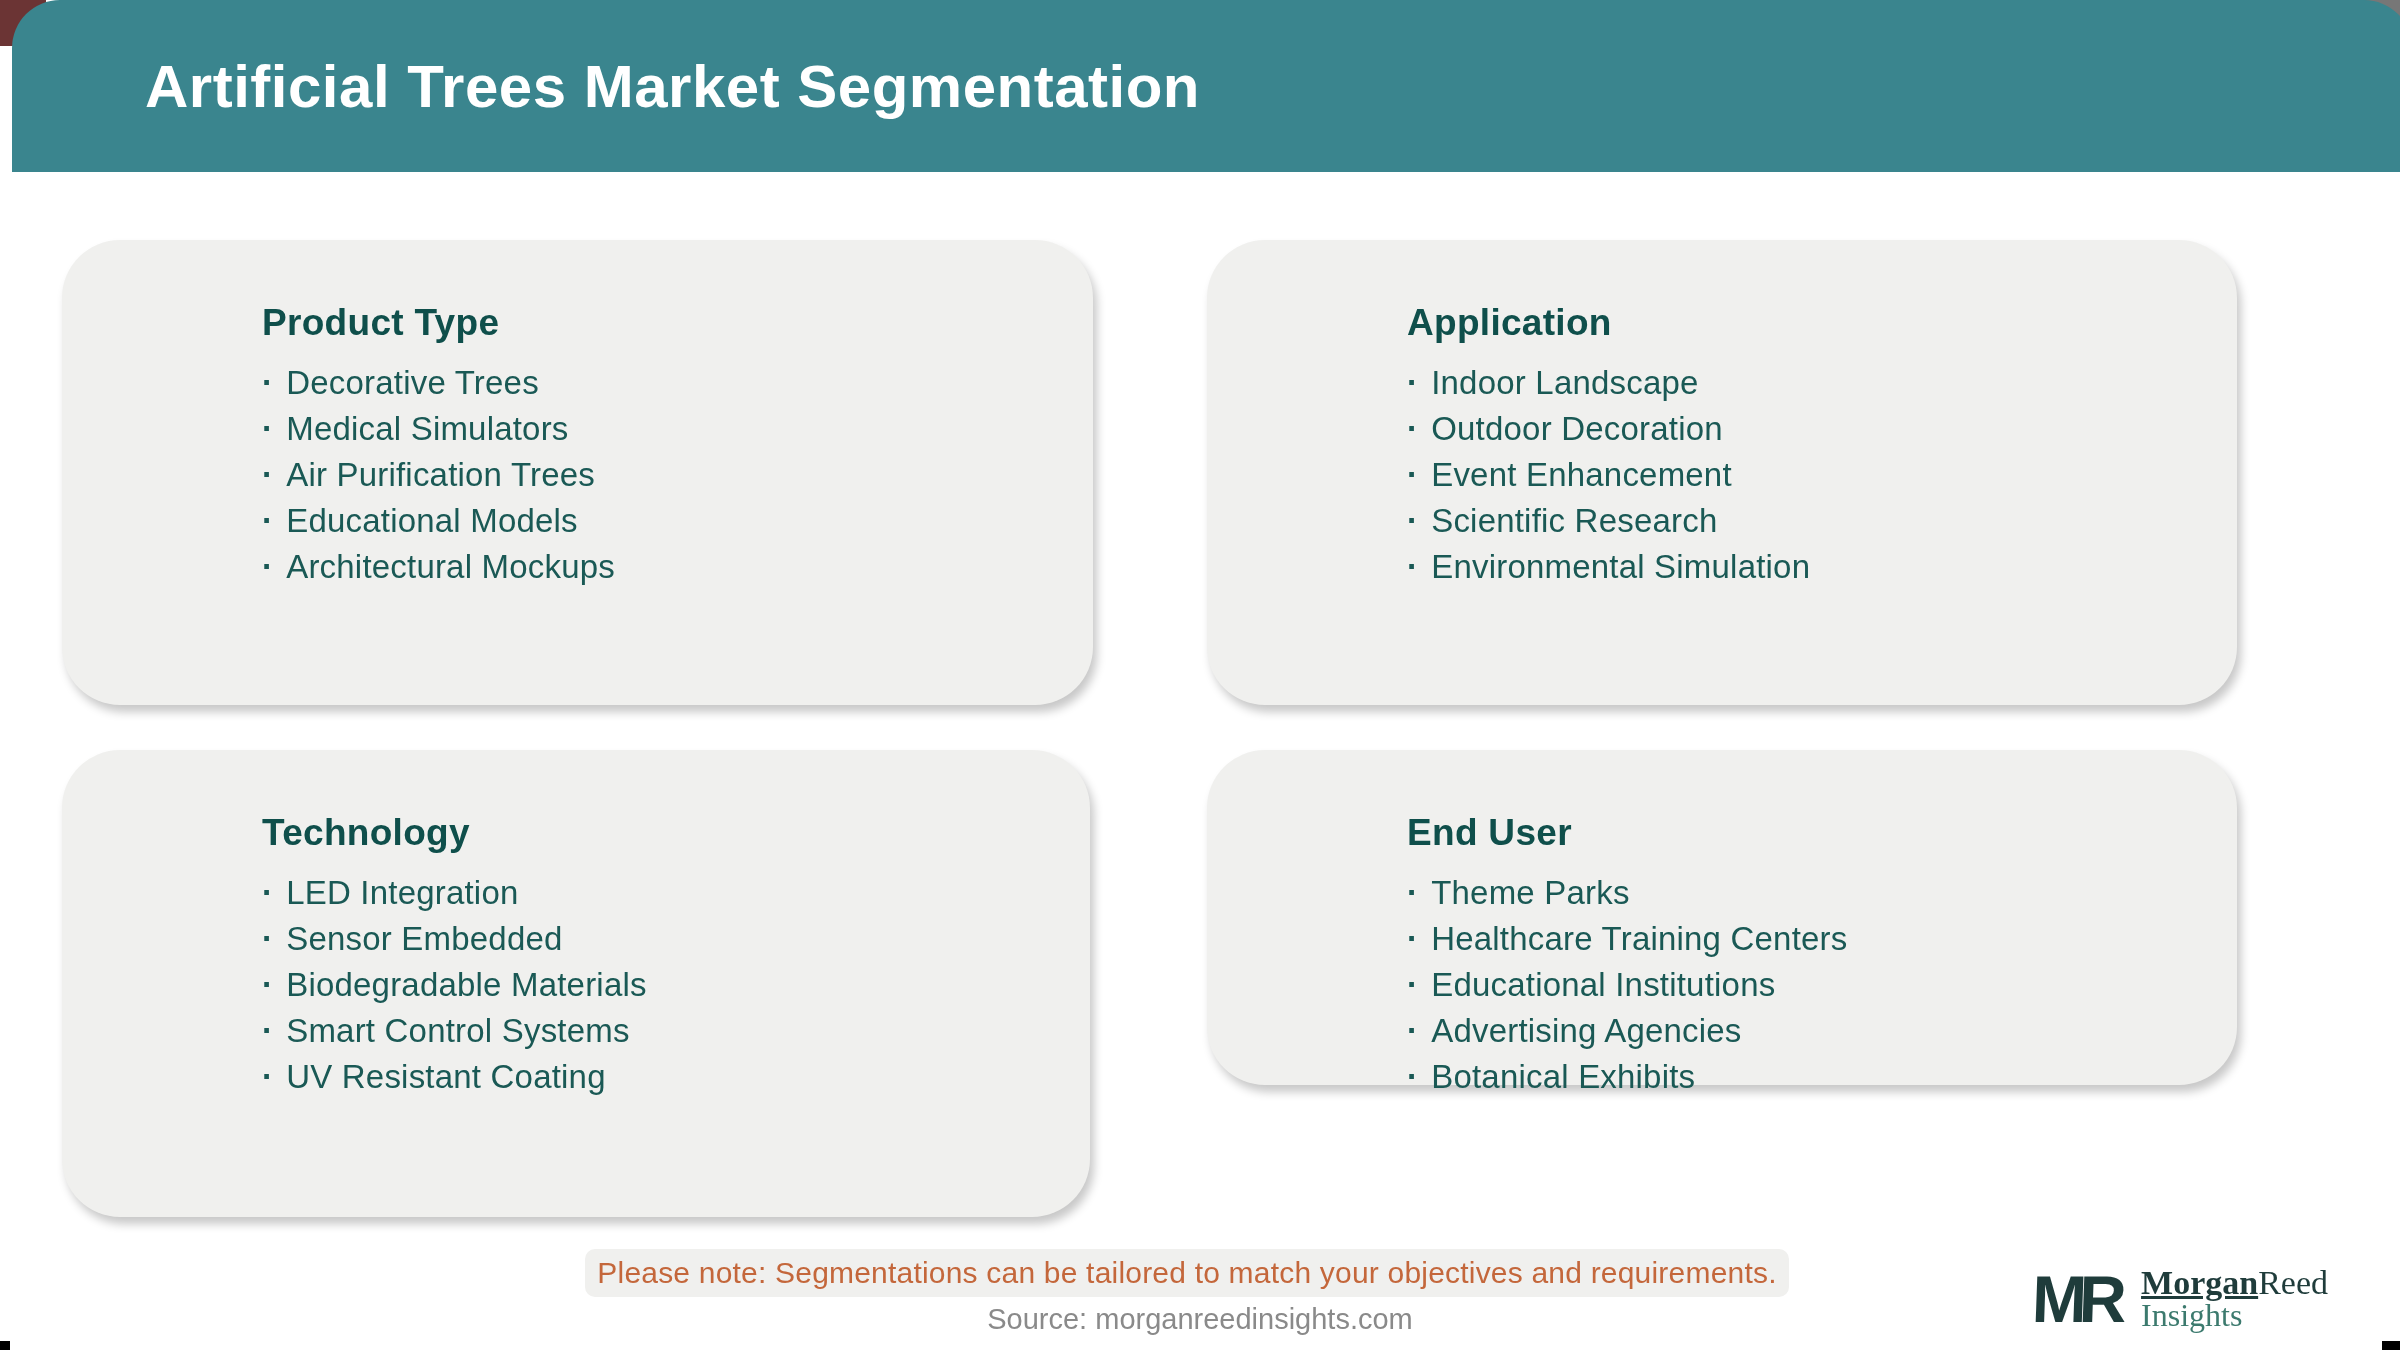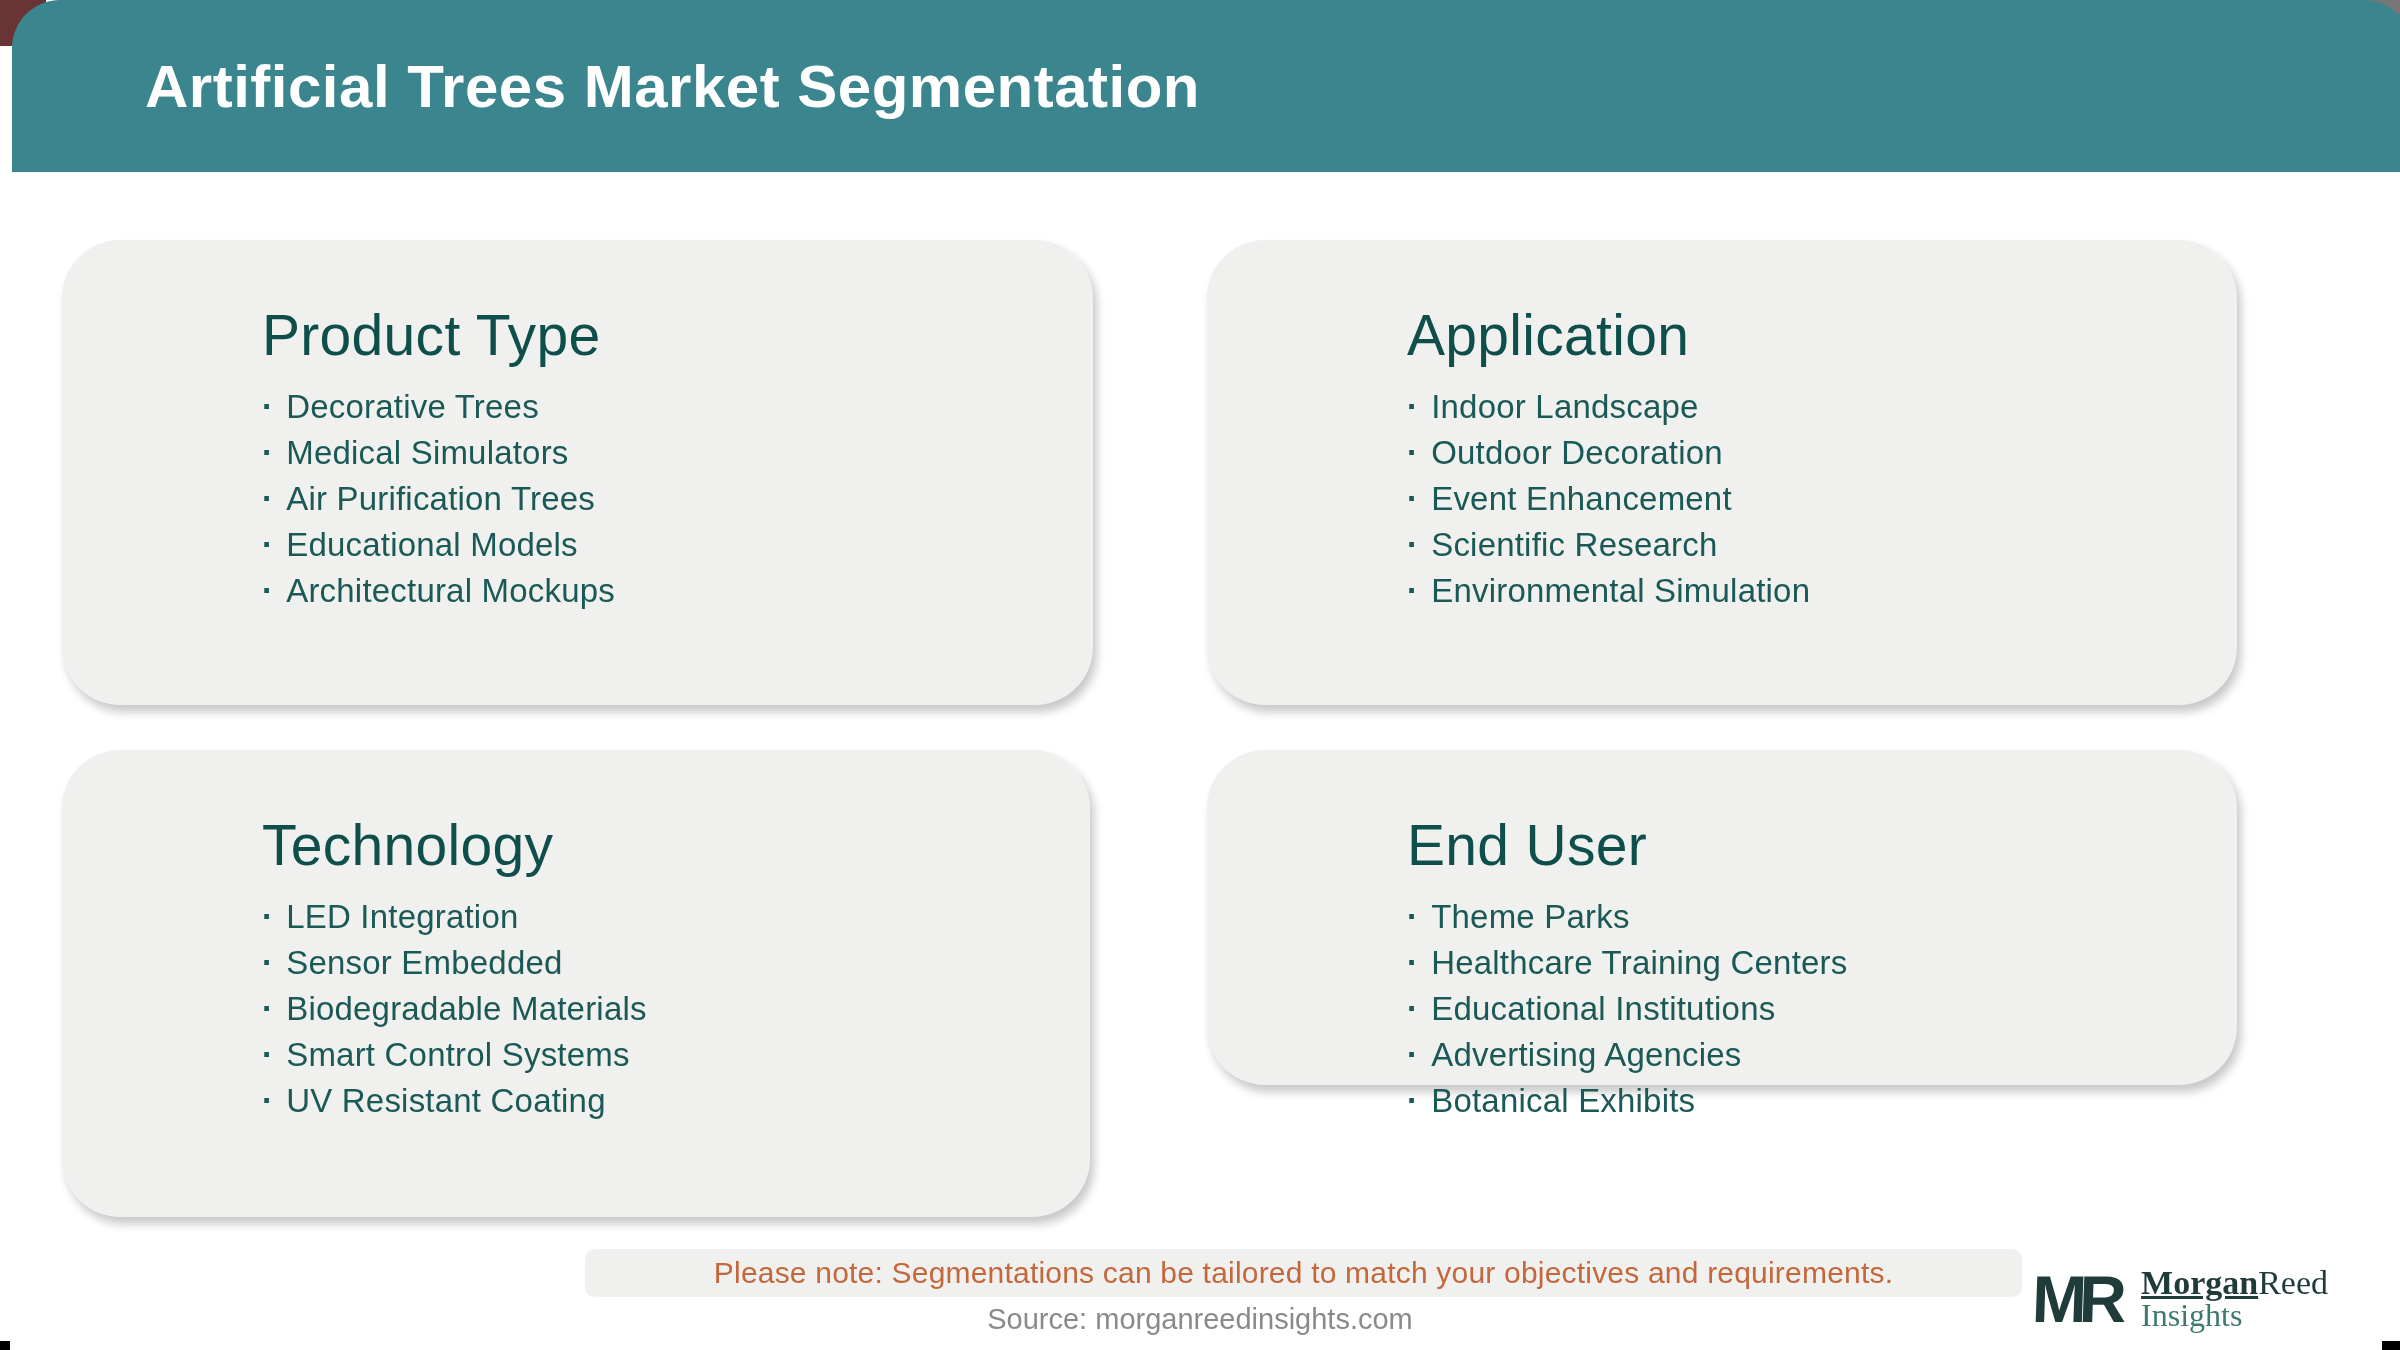--- a/index.html
+++ b/index.html
@@ -21,26 +21,26 @@
     background:var(--header-teal); border-radius:48px 48px 0 0; z-index:1;
     display:flex; align-items:center;}
   .header h1{color:#ffffff; font-size:60px; font-weight:bold; letter-spacing:0.5px; padding-left:133px;}
 
   .card{position:absolute; background:var(--card-bg); border-radius:58px;
     box-shadow:4px 7px 10px rgba(0,0,0,0.22); padding:62px 60px 0 200px; z-index:1;}
   .card-0{left:62px;  top:240px; width:1031px; height:465px;}
   .card-1{left:1207px; top:240px; width:1030px; height:465px;}
   .card-2{left:62px;  top:750px; width:1028px; height:467px;}
   .card-3{left:1207px; top:750px; width:1030px; height:335px;}
-  .card h2{color:var(--heading-teal); font-size:57px; font-weight:normal; margin-bottom:16px; letter-spacing:0.3px;}
+  .card h2{color:var(--heading-teal); font-size:37px; font-weight:bold; margin-bottom:16px; letter-spacing:0.3px;}
   .card ul{list-style:none;}
   .card li{color:var(--bullet-teal); font-size:33px; line-height:46px; letter-spacing:0.2px;}
   .card li::before{content:"·"; margin-right:13px; font-weight:bold;}
 
-  .note{position:absolute; left:585px; top:1249px; width:1437px; height:48px;
+  .note{position:absolute; left:585px; top:1249px; width:1204px; height:48px;
     background:var(--note-bg); border-radius:10px; display:flex; align-items:center; justify-content:center; z-index:1;}
   .note span{color:var(--note-orange); font-size:30px; letter-spacing:0.2px;}
 
   .source{position:absolute; left:0; top:1303px; width:2400px; text-align:center;
     color:var(--source-gray); font-size:29px; z-index:1;}
 
   .logo{position:absolute; right:72px; bottom:18px; display:flex; align-items:center; gap:14px; z-index:2;}
   .monogram{color:var(--logo-dark); font-size:66px; font-weight:bold; letter-spacing:-8px;
     line-height:60px; transform:skewX(-2deg); padding-right:8px;}
   .logo-text{display:flex; flex-direction:column; line-height:33px;}

